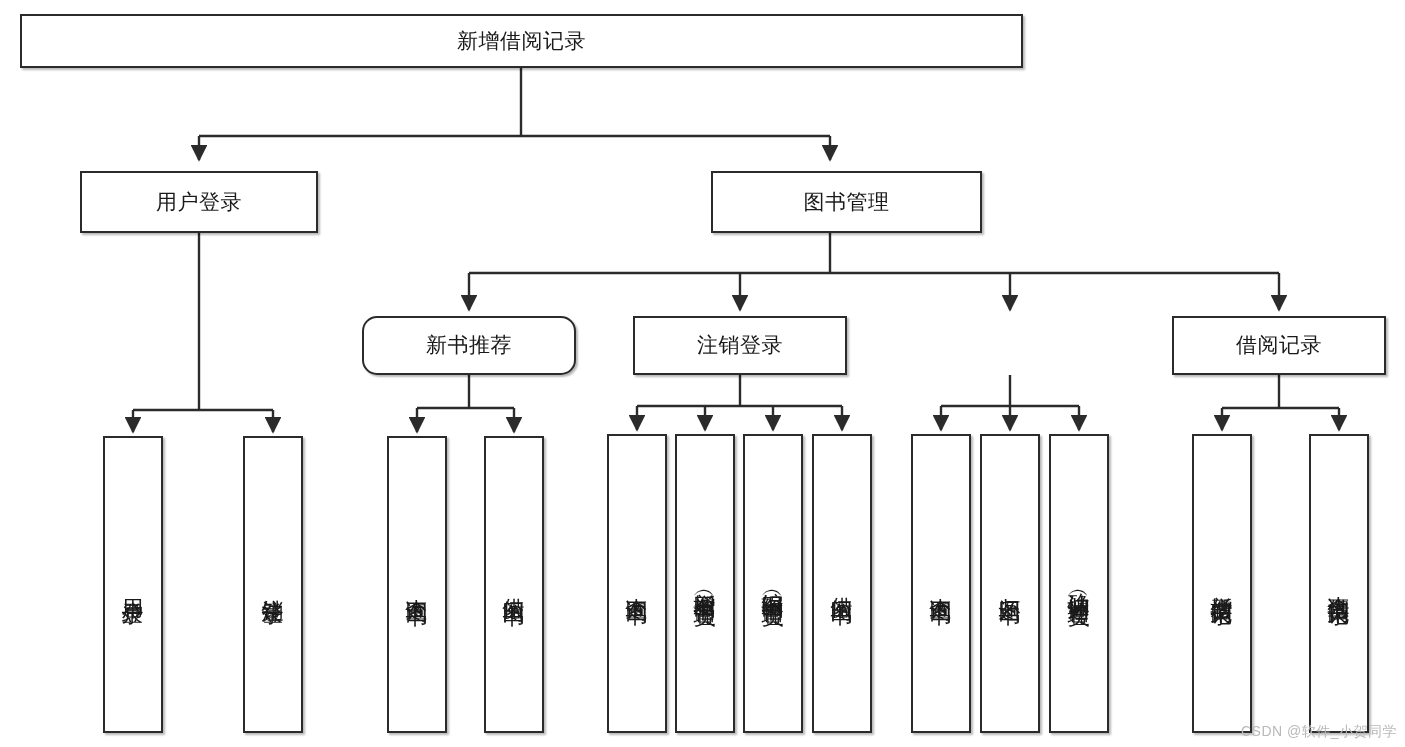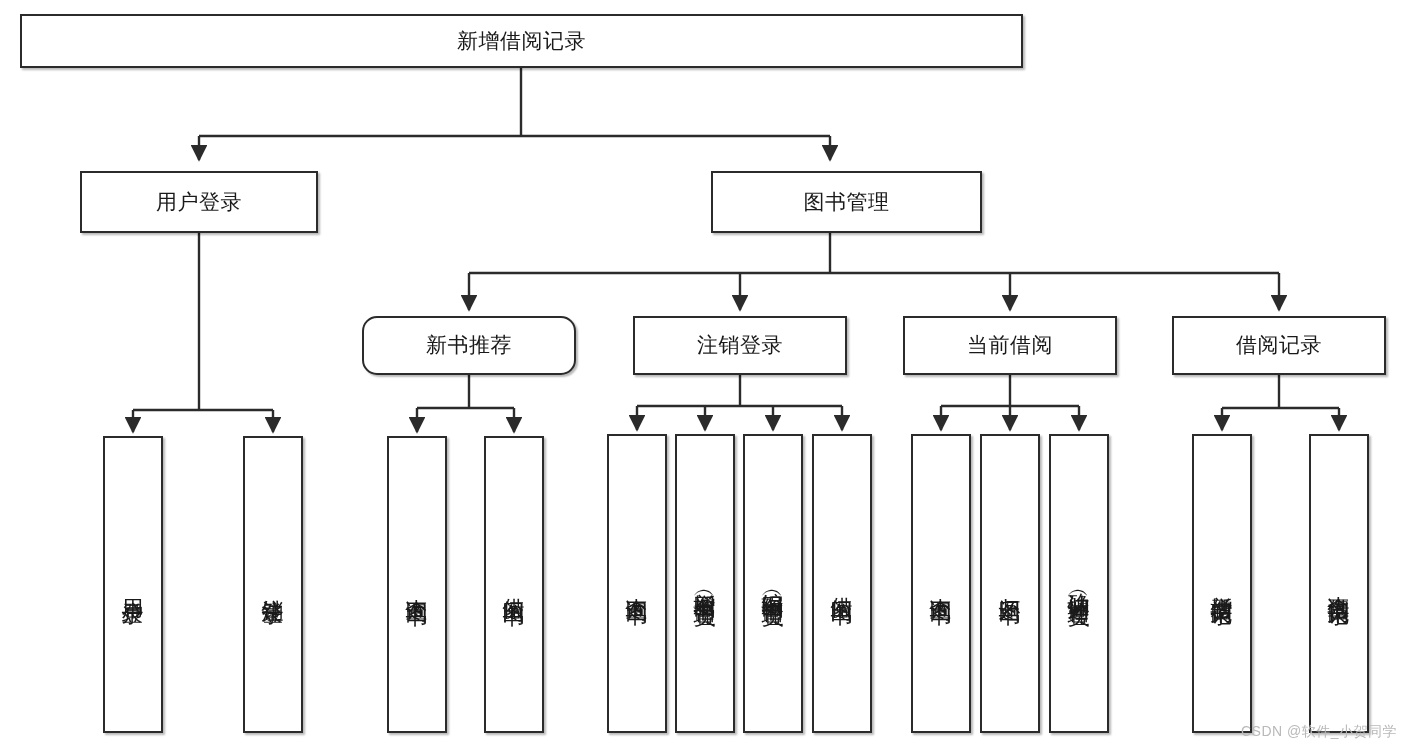--- a/index.html
+++ b/index.html
@@ -138,23 +138,20 @@
   <div class="node horiz" style="left:711px; top:171px; width:271px; height:62px;">
     <span class="lbl">图书管理</span>
   </div>
 
   <div class="node horiz" style="left:362px; top:316px; width:214px; height:59px;border-radius:15px;">
     <span class="lbl">新书推荐</span>
   </div>
   <div class="node horiz" style="left:633px; top:316px; width:214px; height:59px;">
     <span class="lbl">注销登录</span>
   </div>
-  <div class="node horiz" style="left:903px; top:316px; width:214px; height:59px;">
-    <span class="lbl">当前借阅</span>
-  </div>
   <div class="node horiz" style="left:1172px; top:316px; width:214px; height:59px;">
     <span class="lbl">借阅记录</span>
   </div>
 
   <div class="node leaf" style="left:103px; top:436px; width:60px; height:297px;">
     <span class="lbl">用户登录</span>
   </div>
   <div class="node leaf" style="left:243px; top:436px; width:60px; height:297px;">
     <span class="lbl">注销登录</span>
   </div>

